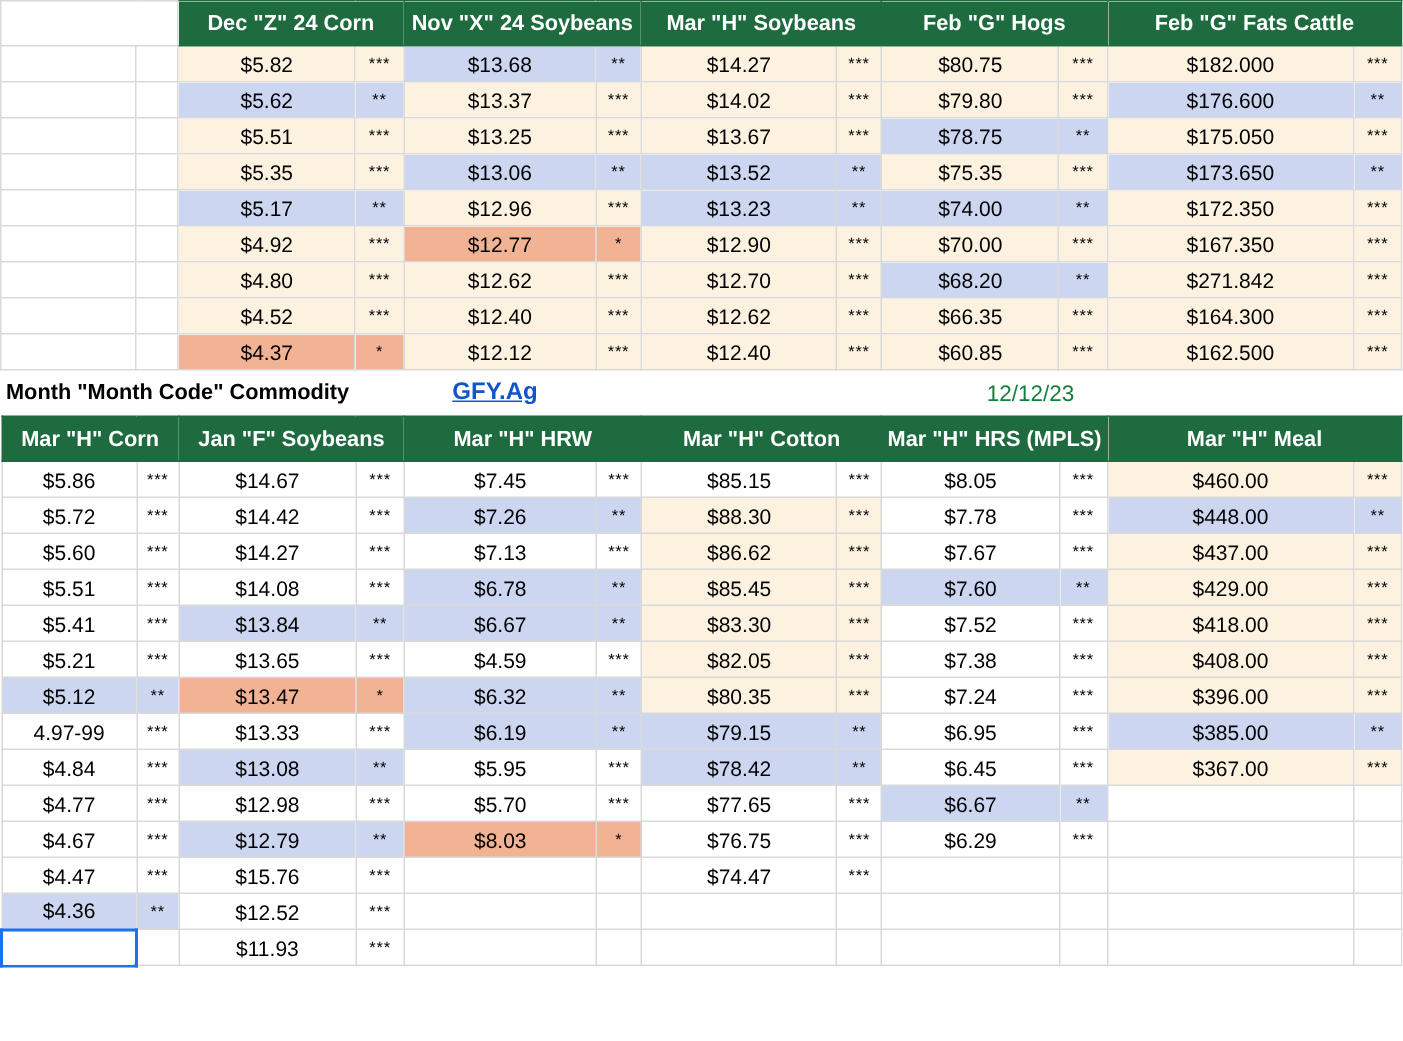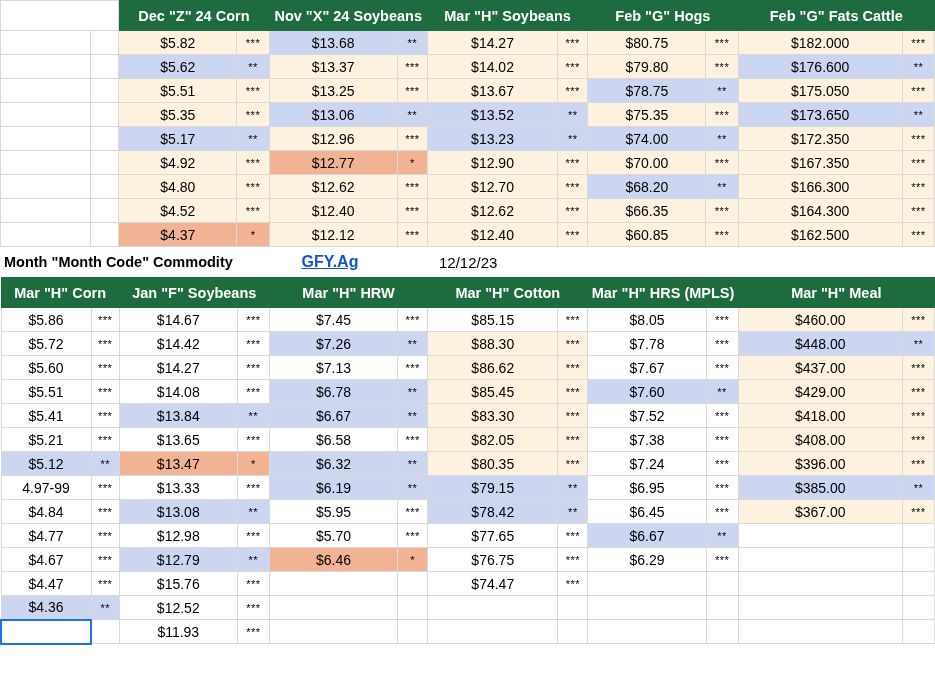--- a/index.html
+++ b/index.html
@@ -65,22 +65,22 @@
   }
   .mid-link {
     color: #1155cc;
     font-weight: bold;
     font-size: 16px;
     text-decoration: underline;
     text-align: center;
   }
   .mid-date {
     font-size: 15px;
-    color: #000000;
-    text-align: left;
+    color: #15803d;
+    text-align: center;
     padding-left: 14px;
   }
   .sel-cell {
     border: 2px solid #1a73e8 !important;
     background: #ffffff;
     position: relative;
   }
   .sel-handle {
     position: absolute;
     width: 6px; height: 6px;
@@ -208,21 +208,21 @@
           <td class="blank"></td>
           <td class="blank"></td>
           <td class="val bg-cream">$4.80</td>
           <td class="stars bg-cream">***</td>
           <td class="val bg-cream">$12.62</td>
           <td class="stars bg-cream">***</td>
           <td class="val bg-cream">$12.70</td>
           <td class="stars bg-cream">***</td>
           <td class="val bg-blue">$68.20</td>
           <td class="stars bg-blue">**</td>
-          <td class="val bg-cream">$166.300</td>
+          <td class="val bg-cream">$271.842</td>
           <td class="stars bg-cream">***</td>
         </tr>
         <tr>
           <td class="blank"></td>
           <td class="blank"></td>
           <td class="val bg-cream">$4.52</td>
           <td class="stars bg-cream">***</td>
           <td class="val bg-cream">$12.40</td>
           <td class="stars bg-cream">***</td>
           <td class="val bg-cream">$12.62</td>
@@ -362,21 +362,21 @@
           <td class="val bg-white">$7.52</td>
           <td class="stars bg-white">***</td>
           <td class="val bg-cream">$418.00</td>
           <td class="stars bg-cream">***</td>
         </tr>
         <tr>
           <td class="val bg-white">$5.21</td>
           <td class="stars bg-white">***</td>
           <td class="val bg-white">$13.65</td>
           <td class="stars bg-white">***</td>
-          <td class="val bg-white">$6.58</td>
+          <td class="val bg-white">$4.59</td>
           <td class="stars bg-white">***</td>
           <td class="val bg-cream">$82.05</td>
           <td class="stars bg-cream">***</td>
           <td class="val bg-white">$7.38</td>
           <td class="stars bg-white">***</td>
           <td class="val bg-cream">$408.00</td>
           <td class="stars bg-cream">***</td>
         </tr>
         <tr>
           <td class="val bg-blue">$5.12</td>
@@ -432,21 +432,21 @@
           <td class="val bg-blue">$6.67</td>
           <td class="stars bg-blue">**</td>
           <td class="val bg-white"></td>
           <td class="stars bg-white"></td>
         </tr>
         <tr>
           <td class="val bg-white">$4.67</td>
           <td class="stars bg-white">***</td>
           <td class="val bg-blue">$12.79</td>
           <td class="stars bg-blue">**</td>
-          <td class="val bg-salmon">$6.46</td>
+          <td class="val bg-salmon">$8.03</td>
           <td class="stars bg-salmon">*</td>
           <td class="val bg-white">$76.75</td>
           <td class="stars bg-white">***</td>
           <td class="val bg-white">$6.29</td>
           <td class="stars bg-white">***</td>
           <td class="val bg-white"></td>
           <td class="stars bg-white"></td>
         </tr>
         <tr>
           <td class="val bg-white">$4.47</td>

